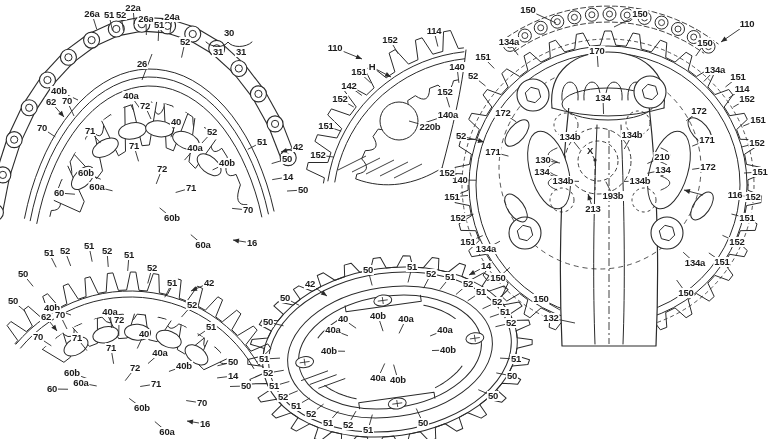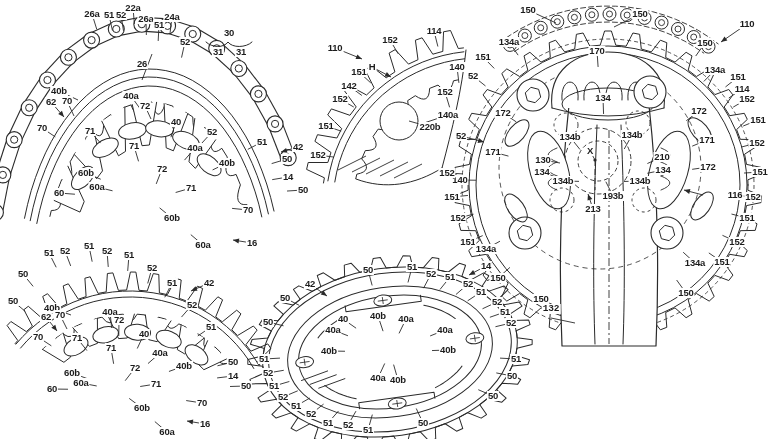--- a/index.html
+++ b/index.html
@@ -509,21 +509,21 @@
       <span class="ref" style="left: 760px; top: 172px;">151</span>
       <span class="ref" style="left: 753px; top: 197px;">152</span>
       <span class="ref" style="left: 747px; top: 218px;">151</span>
       <span class="ref" style="left: 737px; top: 242px;">152</span>
       <span class="ref" style="left: 722px; top: 262px;">151</span>
       <span class="ref" style="left: 486px; top: 249px;">134a</span>
       <span class="ref" style="left: 695px; top: 263px;">134a</span>
       <span class="ref" style="left: 498px; top: 278px;">150</span>
       <span class="ref" style="left: 541px; top: 299px;">150</span>
       <span class="ref" style="left: 686px; top: 293px;">150</span>
-      <span class="ref" style="left: 551px; top: 309px; font-family: Liberation Mono, monospace;">132</span>
+      <span class="ref" style="left: 551px; top: 318px;">132</span>
       <span class="ref" style="left: 49px; top: 253px;">51</span>
       <span class="ref" style="left: 65px; top: 251px;">52</span>
       <span class="ref" style="left: 89px; top: 246px;">51</span>
       <span class="ref" style="left: 107px; top: 251px;">52</span>
       <span class="ref" style="left: 129px; top: 255px;">51</span>
       <span class="ref" style="left: 152px; top: 268px;">52</span>
       <span class="ref" style="left: 172px; top: 283px;">51</span>
       <span class="ref" style="left: 209px; top: 283px;">42</span>
       <span class="ref" style="left: 192px; top: 305px;">52</span>
       <span class="ref" style="left: 211px; top: 327px;">51</span>

